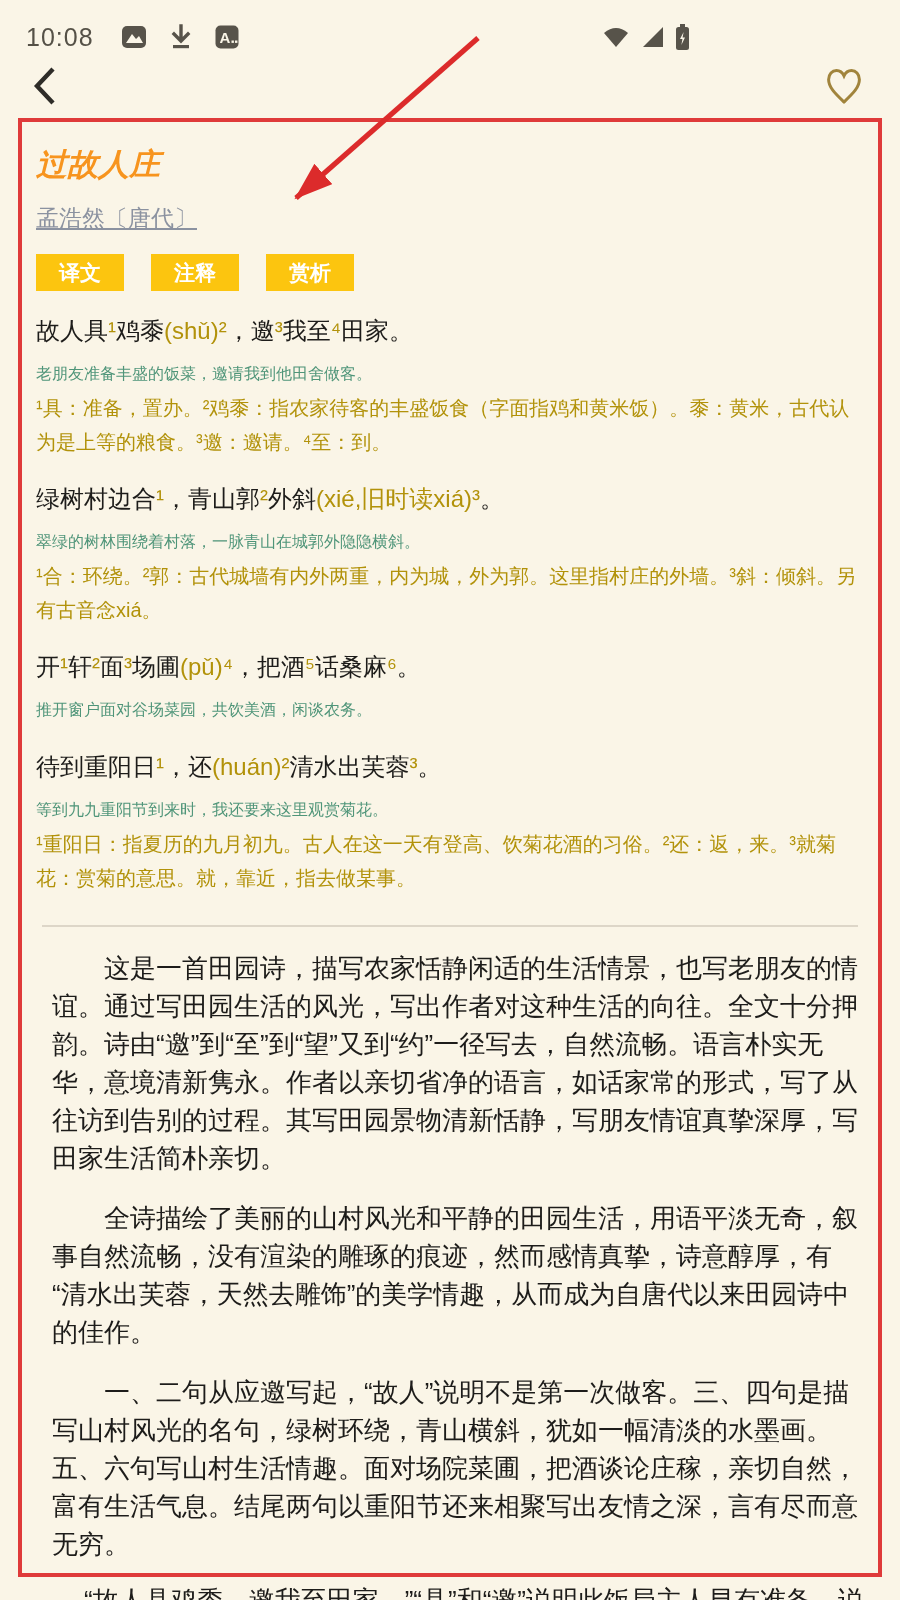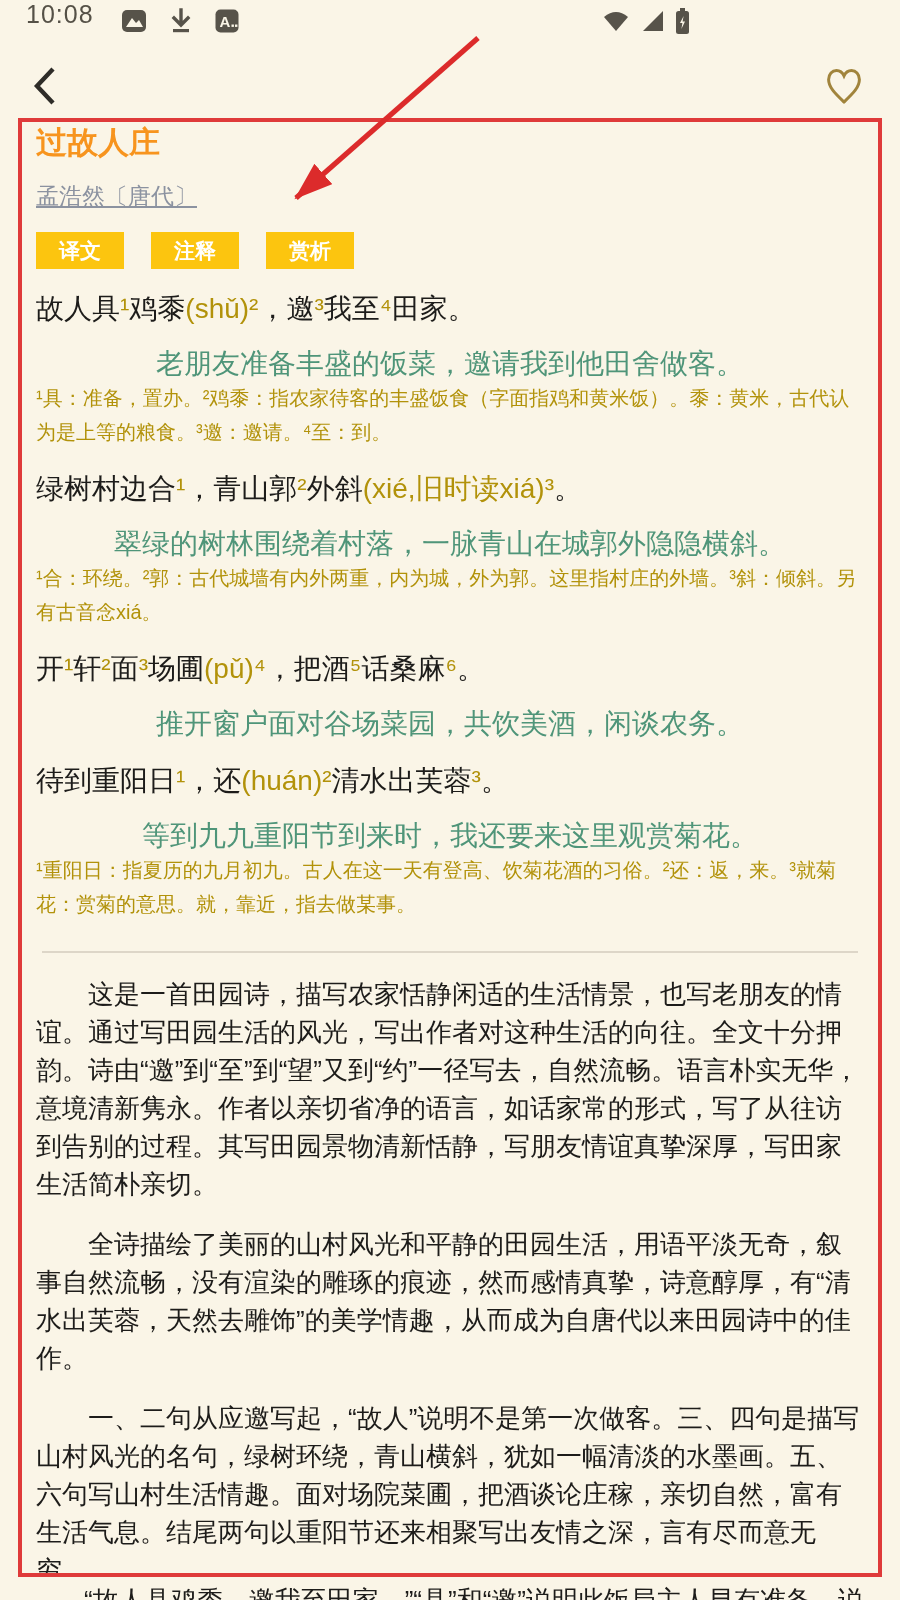--- a/index.html
+++ b/index.html
@@ -8,51 +8,51 @@
     --annotation-gold:#b2920a; --ink:#1d1c1a; --author-gray:#8b92a0;
     --heart-gold:#a1843c; --status-icon:#555147; --divider-gray:#ddd6c8;
   }
   *{margin:0;padding:0;box-sizing:border-box;}
   html,body{width:900px;height:1600px;}
   body{
     position:relative;overflow:hidden;background:var(--background);
     font-family:"Liberation Sans","DejaVu Sans",sans-serif;color:var(--ink);
   }
   
-  .status-bar{position:absolute;left:0;top:0;width:716px;height:42px;
-    display:flex;padding:0 26px;}
+  .status-bar{position:absolute;left:0;top:16px;width:716px;height:42px;
+    display:flex;align-items:center;padding:0 26px;}
   .status-time{font-size:25px;color:var(--status-icon);letter-spacing:1px;}
   .status-left-icons{display:flex;align-items:center;gap:20px;margin-left:26px;}
   .status-right-icons{display:flex;align-items:center;gap:9px;margin-left:auto;}
   .sicon{display:block;}
   
   .back-button{position:absolute;left:22px;top:62px;width:44px;height:48px;
     display:flex;align-items:center;justify-content:center;cursor:pointer;}
   .favorite-button{position:absolute;right:32px;top:60px;width:48px;height:50px;
     display:flex;align-items:center;justify-content:center;cursor:pointer;}
   
   .red-arrow{position:absolute;left:240px;top:28px;width:260px;height:196px;
     z-index:6;overflow:visible;pointer-events:none;}
   
   .content-box{position:absolute;left:18px;top:118px;width:864px;height:1459px;
     border:4px solid var(--accent-red);padding:0 14px;overflow:hidden;}
-  .poem-title{font-size:31px;font-weight:bold;color:var(--title-orange);}
+  .poem-title{margin-top:22px;font-size:31px;font-weight:bold;color:var(--title-orange);font-style:italic;}
   .poem-author{margin-top:17px;font-size:23px;color:var(--author-gray);text-decoration:underline;}
   .tabs{margin-top:20px;display:flex;gap:27px;}
   .tab-btn{width:88px;height:37px;background:var(--button-yellow);border:none;
     border-radius:0;color:var(--button-text);font-size:21px;font-weight:bold;
     font-family:inherit;display:flex;align-items:center;justify-content:center;cursor:pointer;}
   .poem-section{margin-top:22px;}
-  .poem-line{font-size:28px;line-height:36px;color:var(--ink);}
+  .poem-line{font-size:24px;line-height:36px;color:var(--ink);}
   .poem-line .gold{color:var(--annotation-gold);}
   .poem-line .ink{color:var(--ink);}
-  .trans-line{margin-top:20px;font-size:28px;line-height:34px;color:var(--translation-green);text-align:center;}
+  .trans-line{margin-top:8px;font-size:16px;line-height:34px;color:var(--translation-green);}
   .note-line{margin-top:0;font-size:20px;line-height:34px;color:var(--annotation-gold);}
   .divider{margin:30px 6px 0 6px;border-top:2px solid var(--divider-gray);}
-  .analysis-p{font-size:26px;line-height:38px;color:var(--ink);text-indent:2em;}
+  .analysis-p{font-size:26px;line-height:38px;color:var(--ink);text-indent:2em;margin-left:16px;}
   .analysis-section .analysis-p{margin-top:22px;}
   
   .overflow-line{position:absolute;left:18px;top:1581px;width:864px;padding:0 14px;
     font-size:26px;line-height:38px;color:var(--ink);text-indent:2em;}
 </style>
 </head>
 <body>
 
 <div class="status-bar">
   <span class="status-time">10:08</span>

